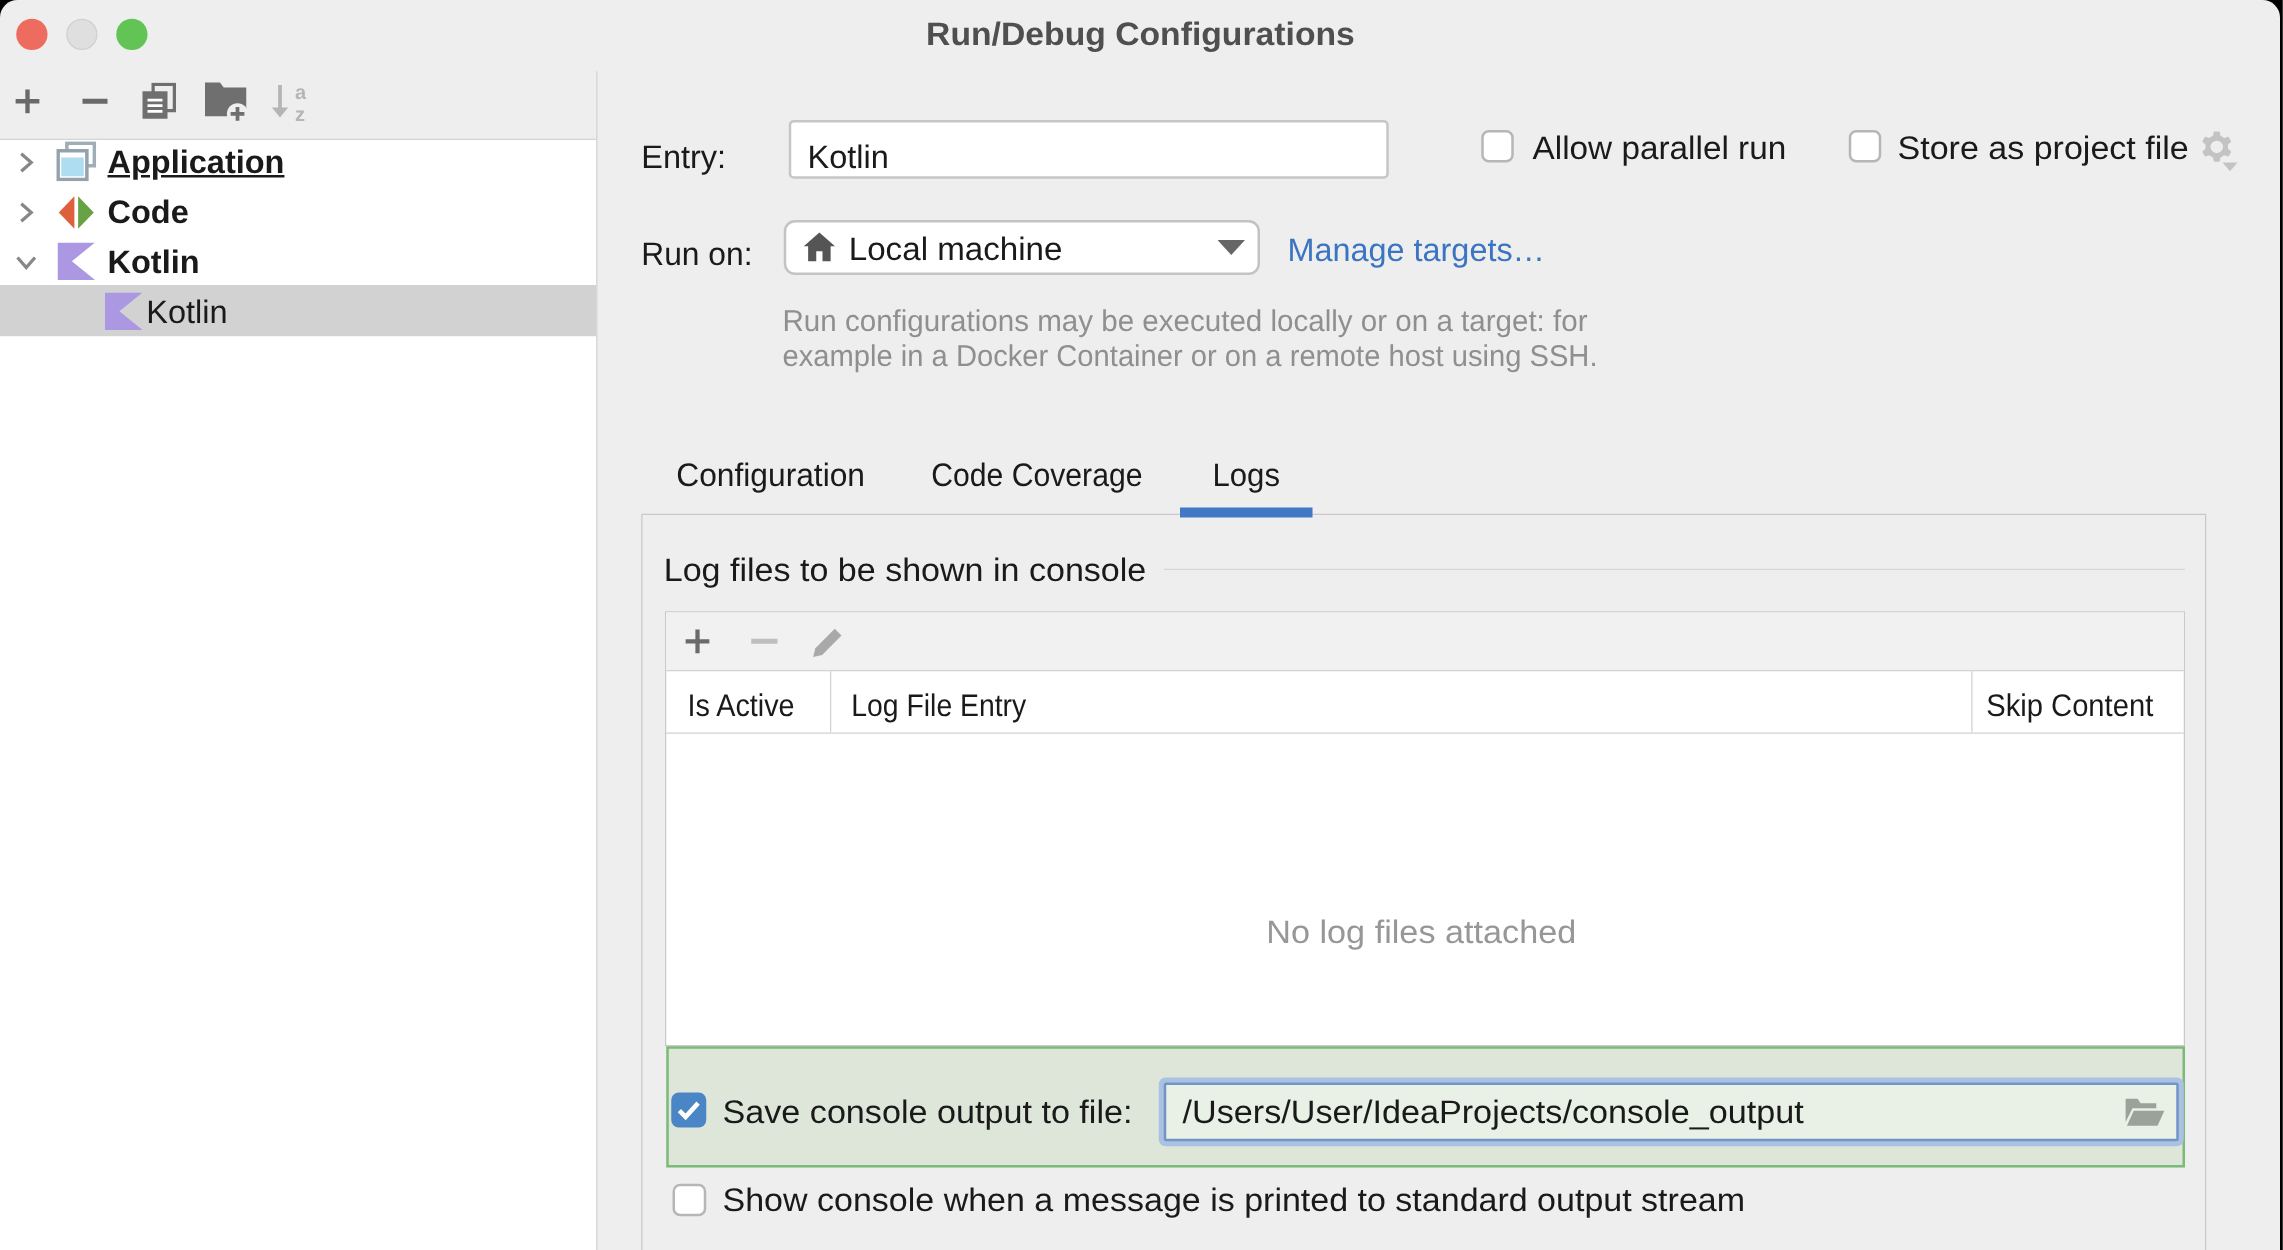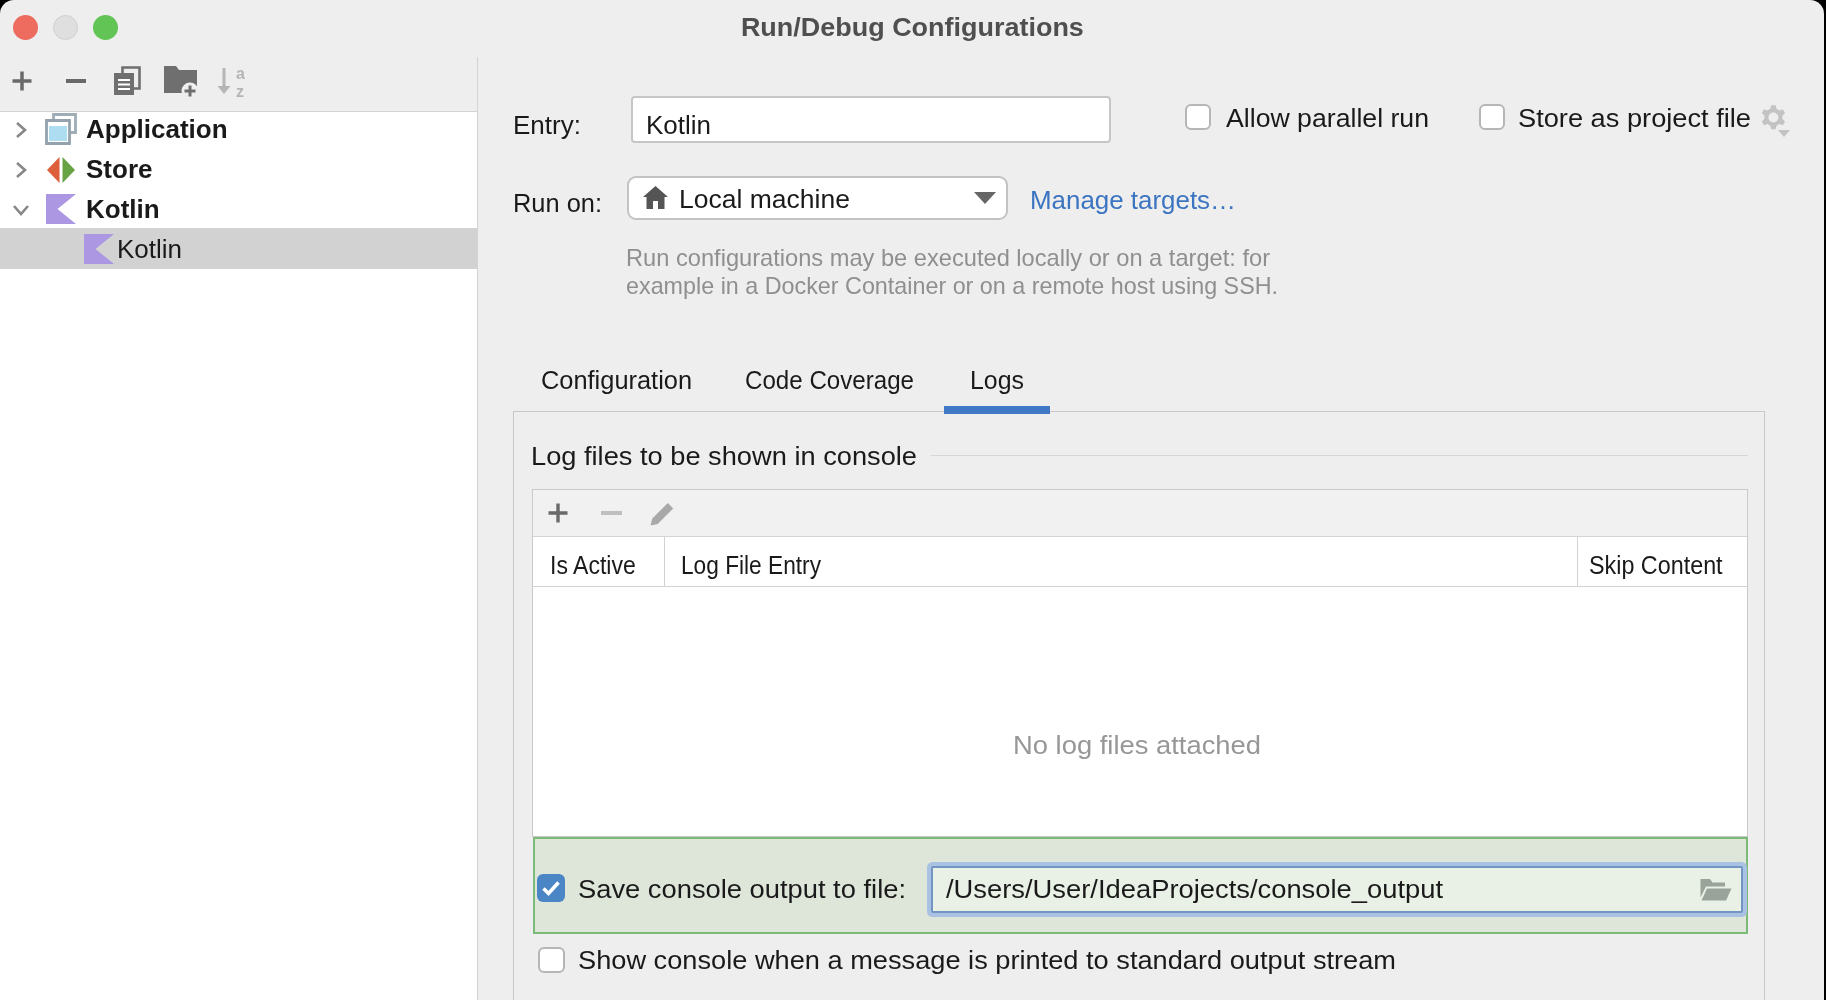--- a/index.html
+++ b/index.html
@@ -95,22 +95,22 @@
   </svg>
 
   <svg class="abs" style="left:46px;top:194px;" width="30" height="30" viewBox="0 0 30 30">
     <path d="M0 0 H30 L11.5 15 L30 30 H0 z" fill="#ab97e2"></path>
   </svg>
 
   <svg class="abs" style="left:84px;top:234px;" width="30" height="30" viewBox="0 0 30 30">
     <path d="M0 0 H30 L11.5 15 L30 30 H0 z" fill="#ab97e2"></path>
   </svg>
 
-  <div class="lbl" style="left:86px;top:116px;font-weight:bold;">Application</div>
-  <div class="lbl" style="left:86px;top:156px;font-weight:bold;">Store</div>
+  <div class="lbl" style="left:86px;top:116px;font-weight:bold;text-decoration:underline;">Application</div>
+  <div class="lbl" style="left:86px;top:156px;font-weight:bold;">Code</div>
   <div class="lbl" style="left:86px;top:196px;font-weight:bold;">Kotlin</div>
   <div class="lbl" style="left:117px;top:236px;">Kotlin</div>
 
   <div class="lbl" style="left:513px;top:112px;">Entry:</div>
   <div class="abs" style="left:631px;top:96px;width:480px;height:47px;background:#fff;border:2px solid #c6c6c6;border-radius:4px;"></div>
   <div class="lbl" style="left:646px;top:112px;">Kotlin</div>
 
   <div class="abs" style="left:1185px;top:104px;width:26px;height:26px;background:#fff;border:2px solid #b6b6b6;border-radius:6px;"></div>
   <div class="lbl" id="apr" style="left:1226px;top:105px;">Allow parallel run</div>
   <div class="abs" style="left:1479px;top:104px;width:26px;height:26px;background:#fff;border:2px solid #b6b6b6;border-radius:6px;"></div>

